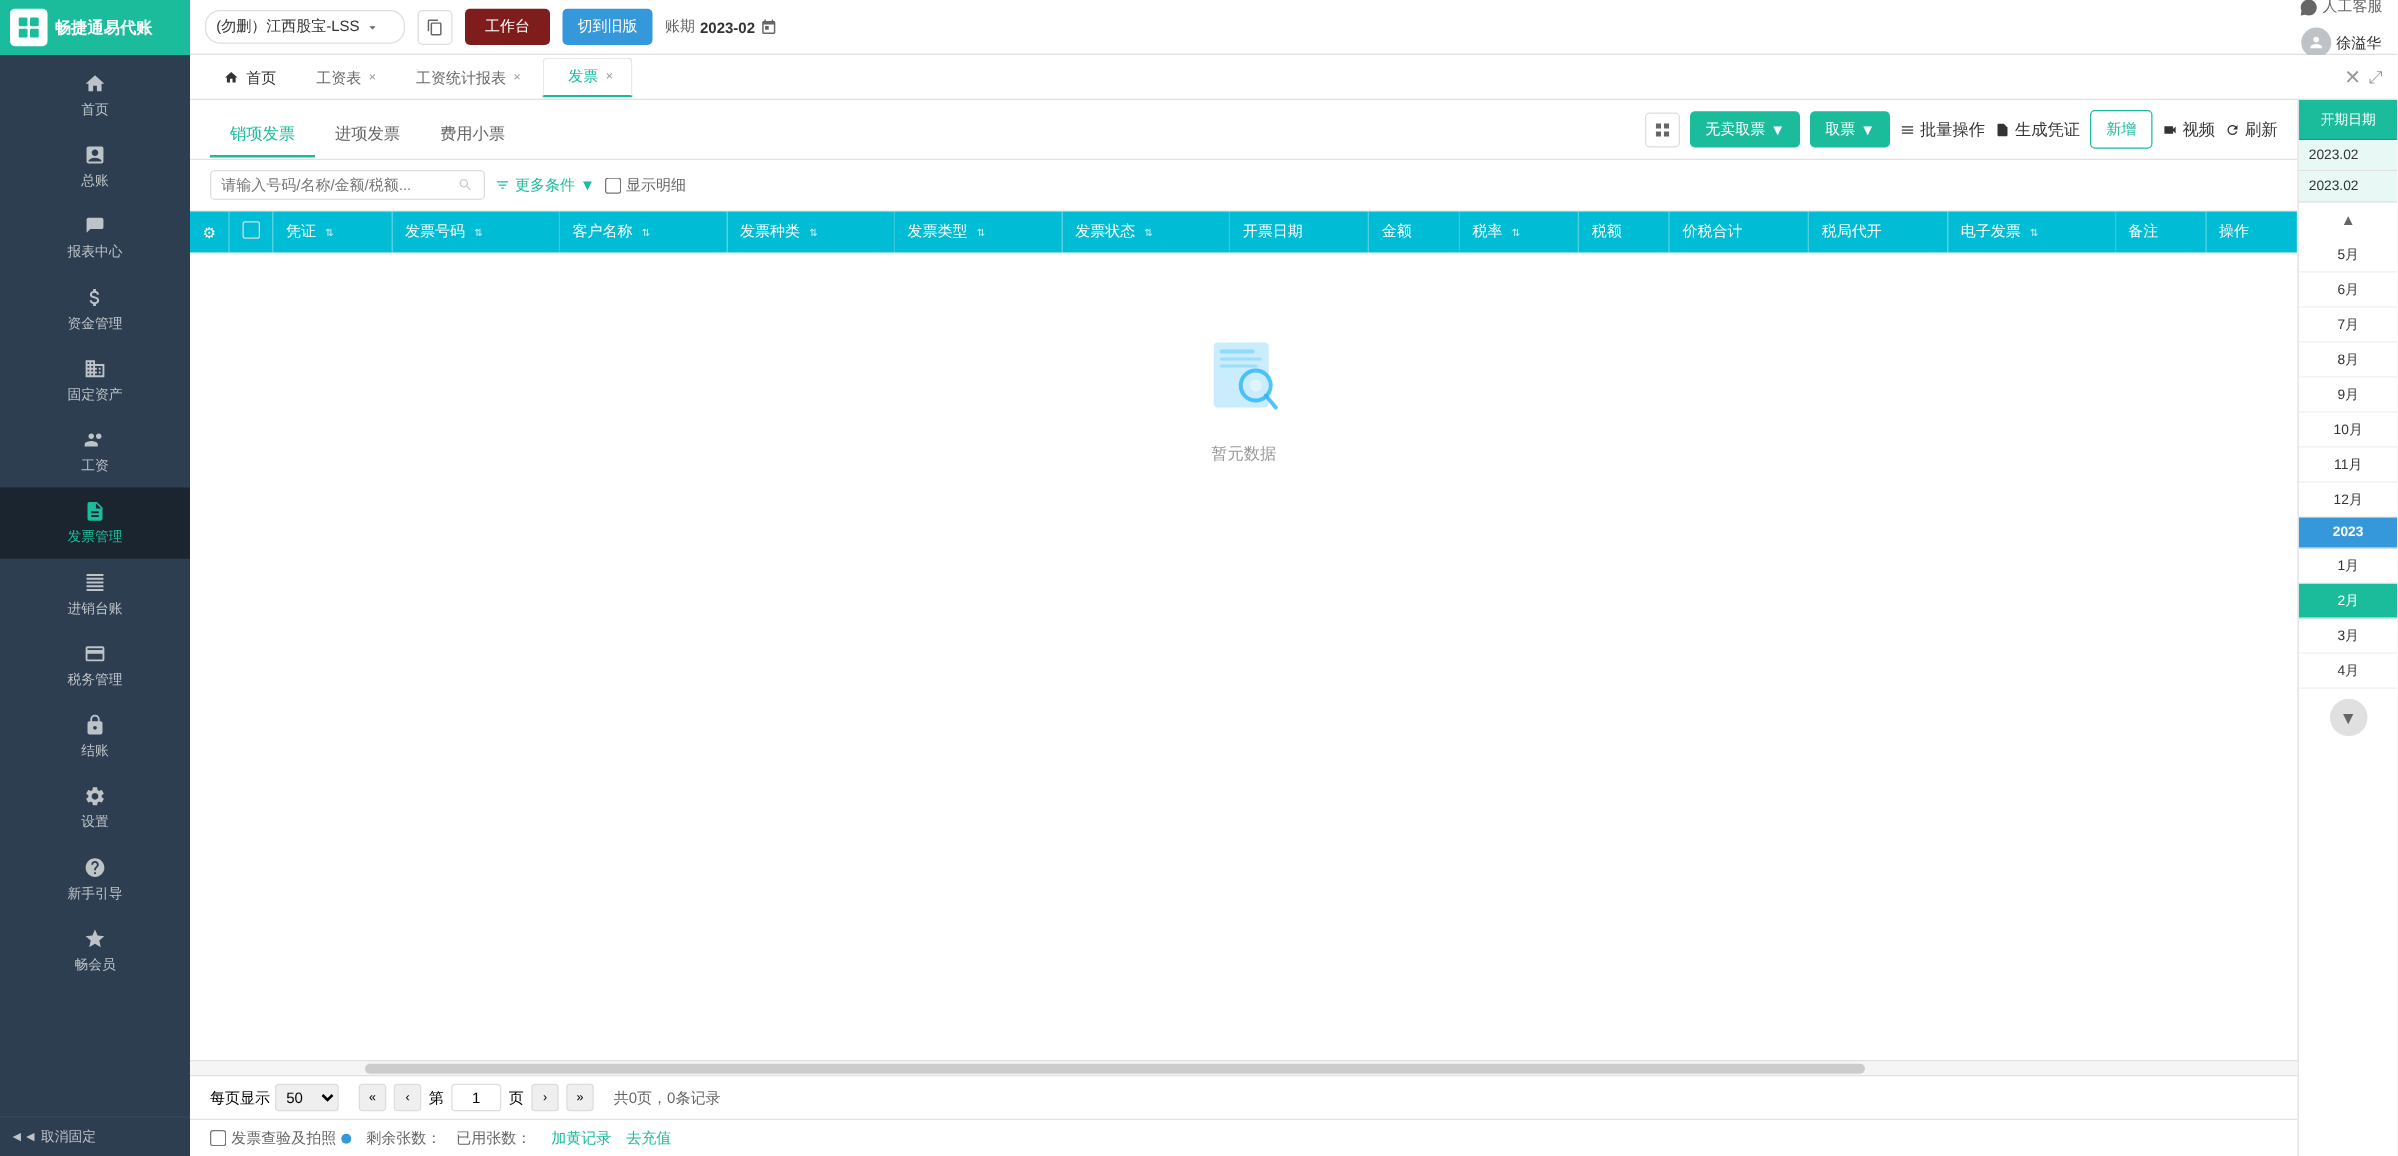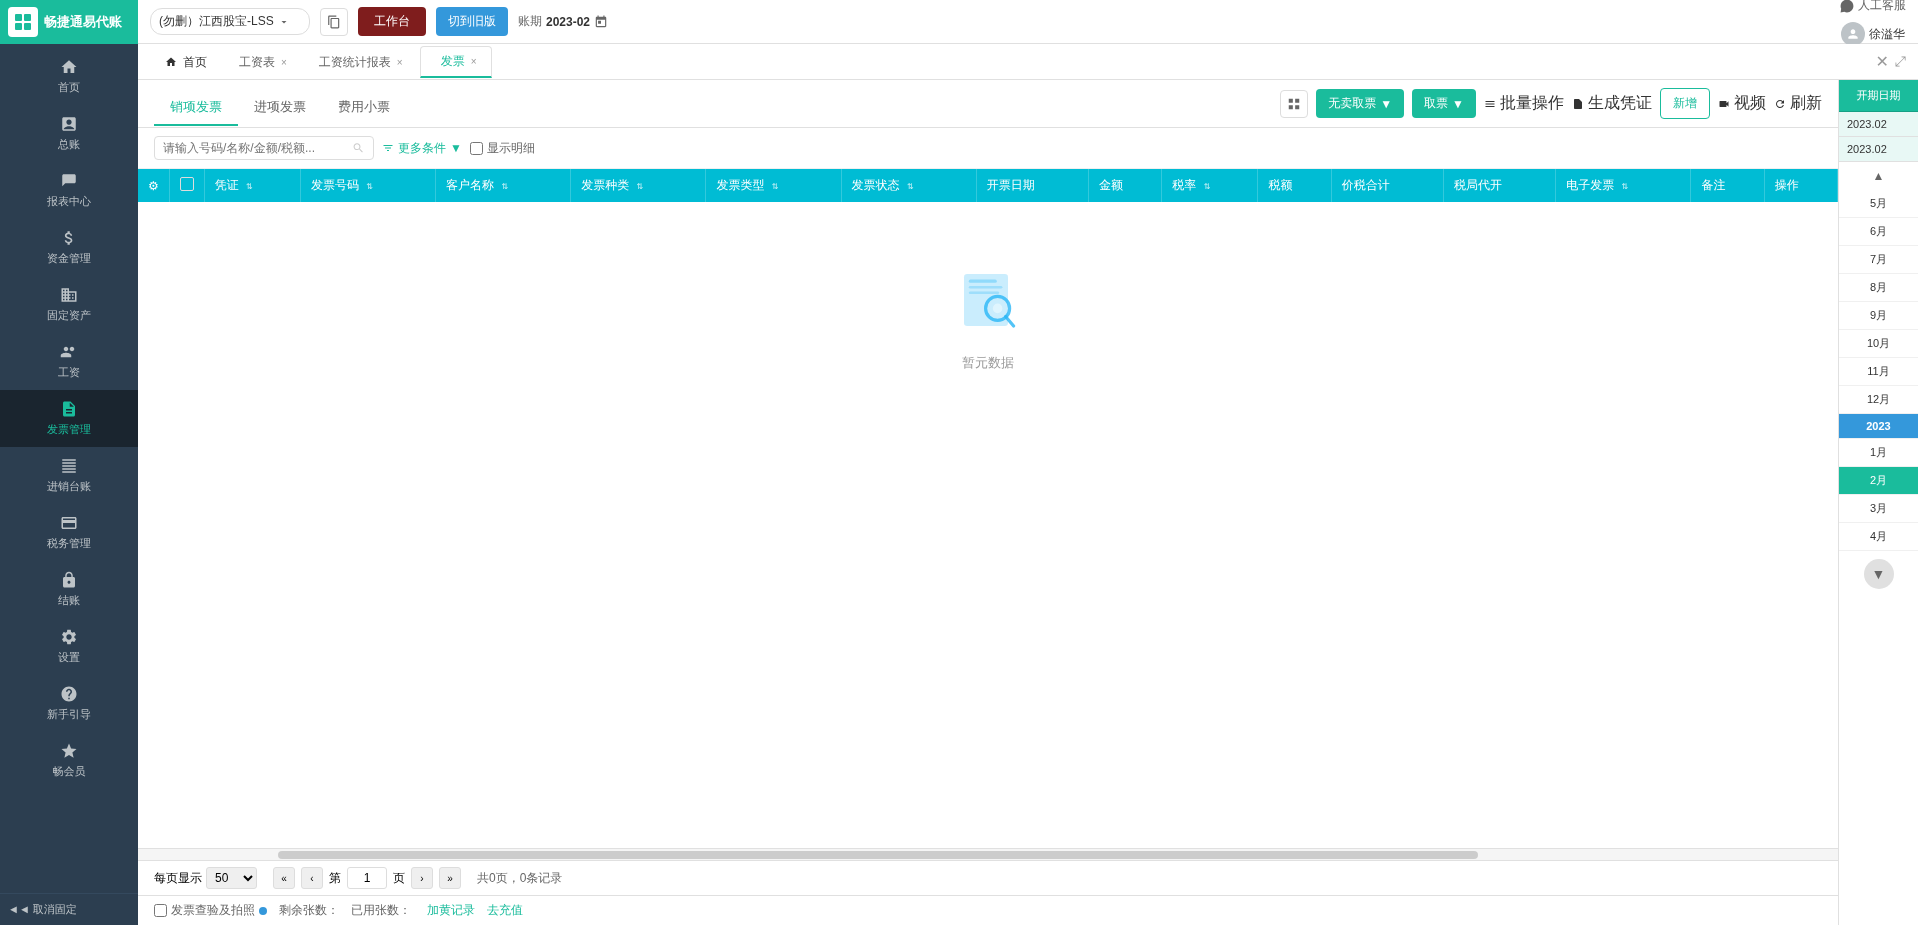--- a/index.html
+++ b/index.html
@@ -1,19 +1,19 @@
 <!DOCTYPE html>
 <html><head>
   <meta charset="utf-8">
   <style>
     * { margin: 0; padding: 0; box-sizing: border-box; }
     body { font-family: 'Microsoft YaHei', sans-serif; font-size: 12px; background: #f0f2f5; display: flex; height: 925px; overflow: hidden; }
 
     
-    .sidebar { width: 138px; background: #2c3e50; display: flex; flex-direction: column; height: 100%; flex-shrink: 0; }
+    .sidebar { width: 152px; background: #2c3e50; display: flex; flex-direction: column; height: 100%; flex-shrink: 0; }
     .sidebar-logo { background: #1abc9c; padding: 10px 8px; display: flex; align-items: center; gap: 6px; color: white; font-size: 13px; font-weight: bold; height: 44px; }
     .sidebar-logo-icon { width: 30px; height: 30px; background: white; border-radius: 4px; display: flex; align-items: center; justify-content: center; }
     .sidebar-logo-icon svg { width: 20px; height: 20px; }
     .sidebar-nav { flex: 1; overflow-y: auto; padding: 4px 0; }
     .sidebar-item { display: flex; flex-direction: column; align-items: center; padding: 10px 4px; color: #bdc3c7; cursor: pointer; gap: 4px; font-size: 11px; }
     .sidebar-item.active { background: #1a252f; color: #1abc9c; }
     .sidebar-item svg { width: 18px; height: 18px; }
     .sidebar-bottom { padding: 8px; display: flex; align-items: center; gap: 4px; color: #bdc3c7; font-size: 11px; cursor: pointer; border-top: 1px solid #34495e; }
 
     
@@ -48,21 +48,21 @@
     .subtab.active { color: #1abc9c; border-bottom: 2px solid #1abc9c; }
     .subtab-actions { margin-left: auto; display: flex; align-items: center; gap: 8px; padding-bottom: 8px; }
 
     
     .toolbar { display: flex; align-items: center; padding: 8px 16px; gap: 8px; flex-shrink: 0; border-bottom: 1px solid #f0f0f0; }
     .search-box { display: flex; align-items: center; border: 1px solid #ddd; border-radius: 4px; padding: 4px 8px; width: 220px; gap: 6px; }
     .search-box input { border: none; outline: none; font-size: 12px; color: #999; width: 100%; background: transparent; }
     .filter-btn { display: flex; align-items: center; gap: 4px; color: #1abc9c; font-size: 12px; cursor: pointer; }
     .show-detail { display: flex; align-items: center; gap: 4px; color: #666; font-size: 12px; cursor: pointer; }
     .btn-green { background: #1abc9c; color: white; border: none; border-radius: 4px; padding: 6px 12px; cursor: pointer; font-size: 12px; display: flex; align-items: center; gap: 4px; }
-    .btn-text { color: #333; font-size: 16px; cursor: pointer; background: none; border: none; display: flex; align-items: center; gap: 4px; text-align: center; }
+    .btn-text { color: #333; font-size: 13px; cursor: pointer; background: none; border: none; display: flex; align-items: center; gap: 4px; text-align: center; }
     .btn-primary-outline { background: white; color: #1abc9c; border: 1px solid #1abc9c; border-radius: 4px; padding: 6px 12px; cursor: pointer; font-size: 12px; }
     .grid-icon { width: 28px; height: 28px; border: 1px solid #ddd; border-radius: 4px; display: flex; align-items: center; justify-content: center; cursor: pointer; }
 
     
     .table-area { flex: 1; overflow: auto; }
     .data-table { width: 100%; border-collapse: collapse; min-width: 1400px; }
     .data-table th { background: #00bcd4; color: white; padding: 8px 10px; font-size: 12px; font-weight: normal; text-align: left; white-space: nowrap; border-right: 1px solid rgba(255,255,255,0.2); }
     .data-table th .sort-icon { font-size: 8px; margin-left: 4px; opacity: 0.8; }
     .data-table .checkbox-col { width: 30px; text-align: center; }
     .data-table .settings-col { width: 30px; text-align: center; }

